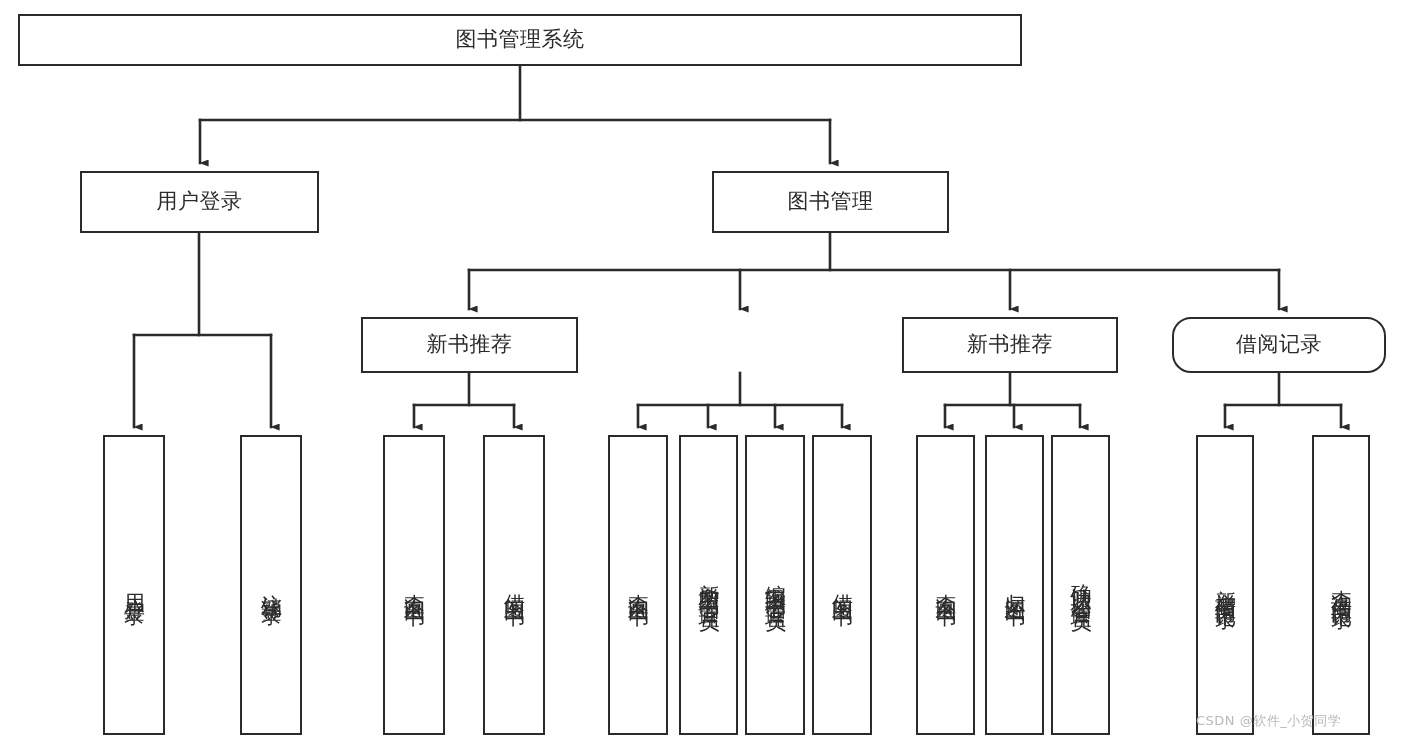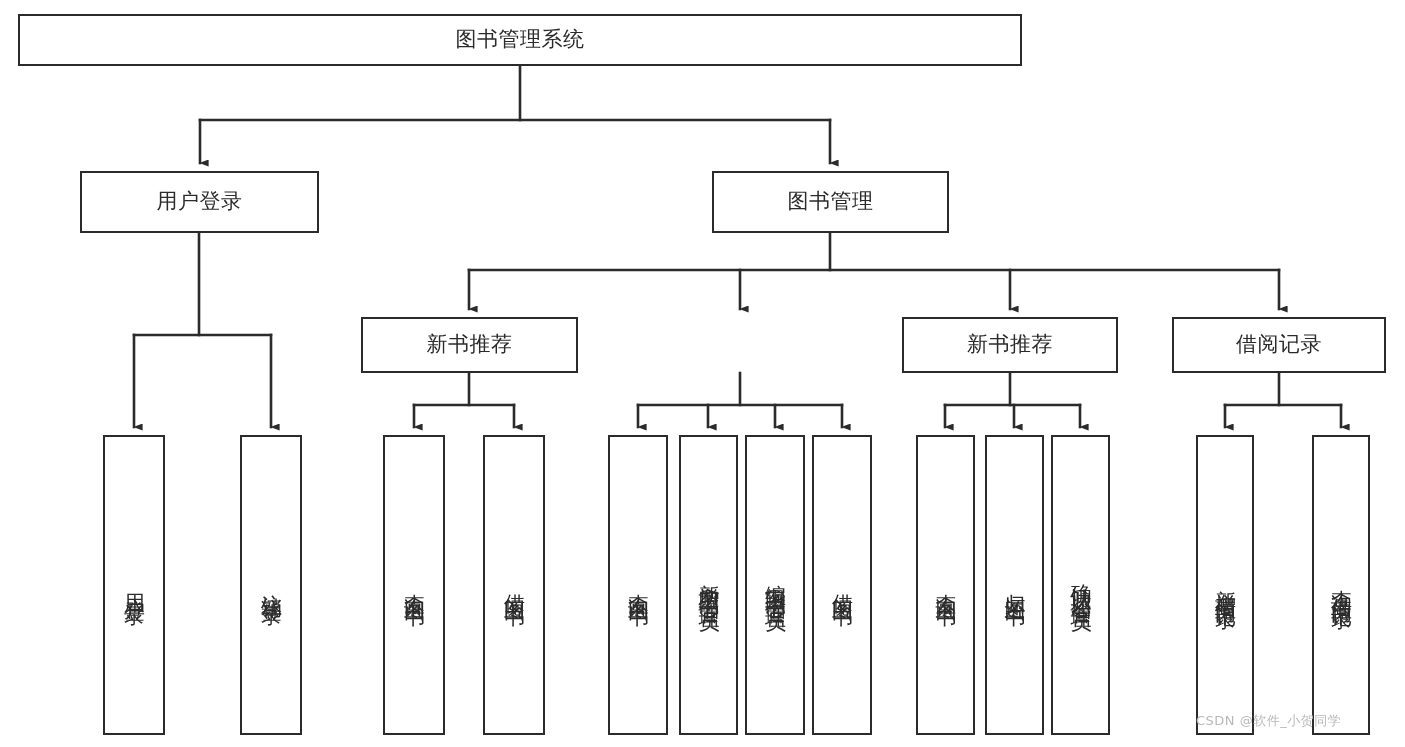--- a/index.html
+++ b/index.html
@@ -124,21 +124,21 @@
   <div class="node-box horiz" style="left:361px; top:317px; width:217px; height:56px;">
     <span>新书推荐</span>
   </div>
 
   <div class="node-box horiz" style="left:712px; top:171px; width:237px; height:62px;">
     <span>图书管理</span>
   </div>
   <div class="node-box horiz" style="left:902px; top:317px; width:216px; height:56px;">
     <span>新书推荐</span>
   </div>
-  <div class="node-box horiz" style="left:1172px; top:317px; width:214px; height:56px;">
+  <div class="node-box horiz" style="left:1172px; top:317px; width:214px; height:56px;border-radius:19px;">
     <span>借阅记录</span>
   </div>
 
   <div class="node-box vert" style="left:103px; top:435px; width:62px; height:300px;">
     <span class="vert-label">用户登录</span>
   </div>
   <div class="node-box vert" style="left:240px; top:435px; width:62px; height:300px;">
     <span class="vert-label">注销登录</span>
   </div>
 

